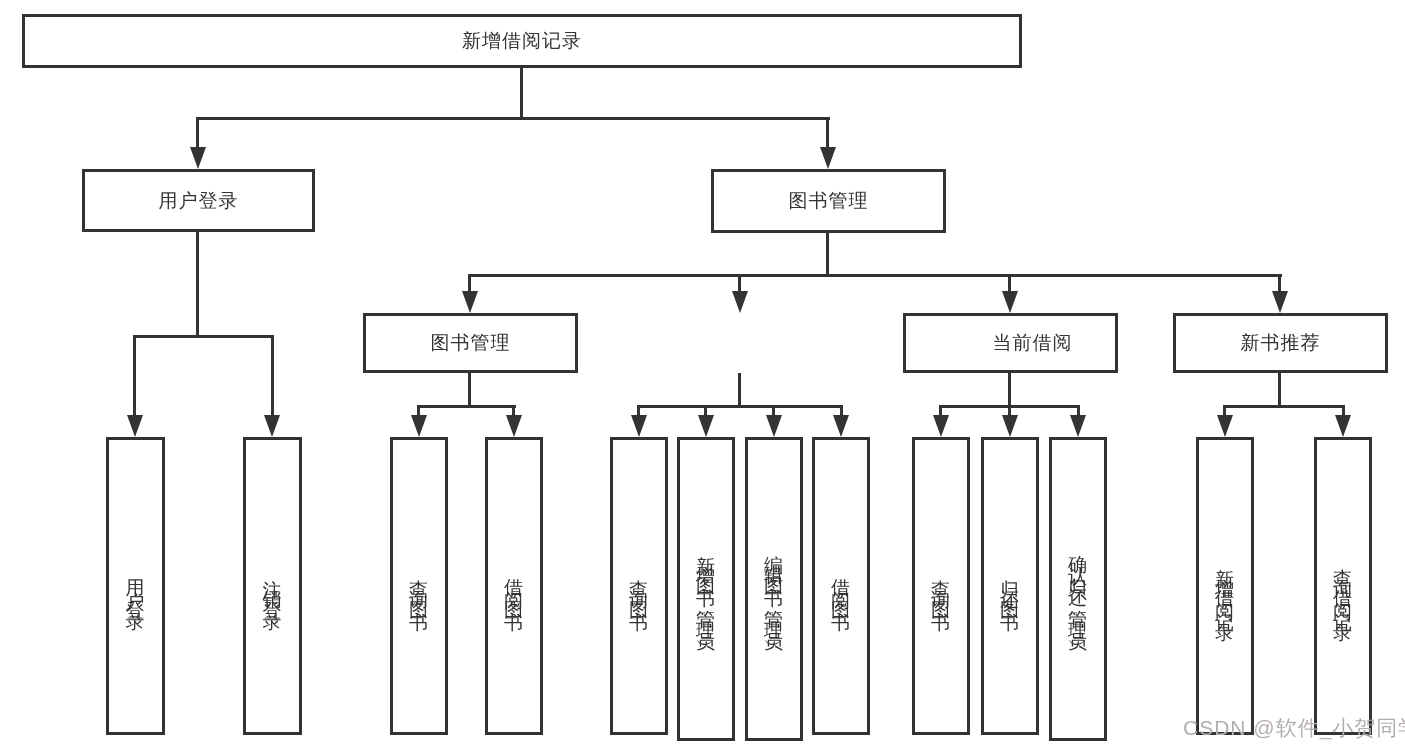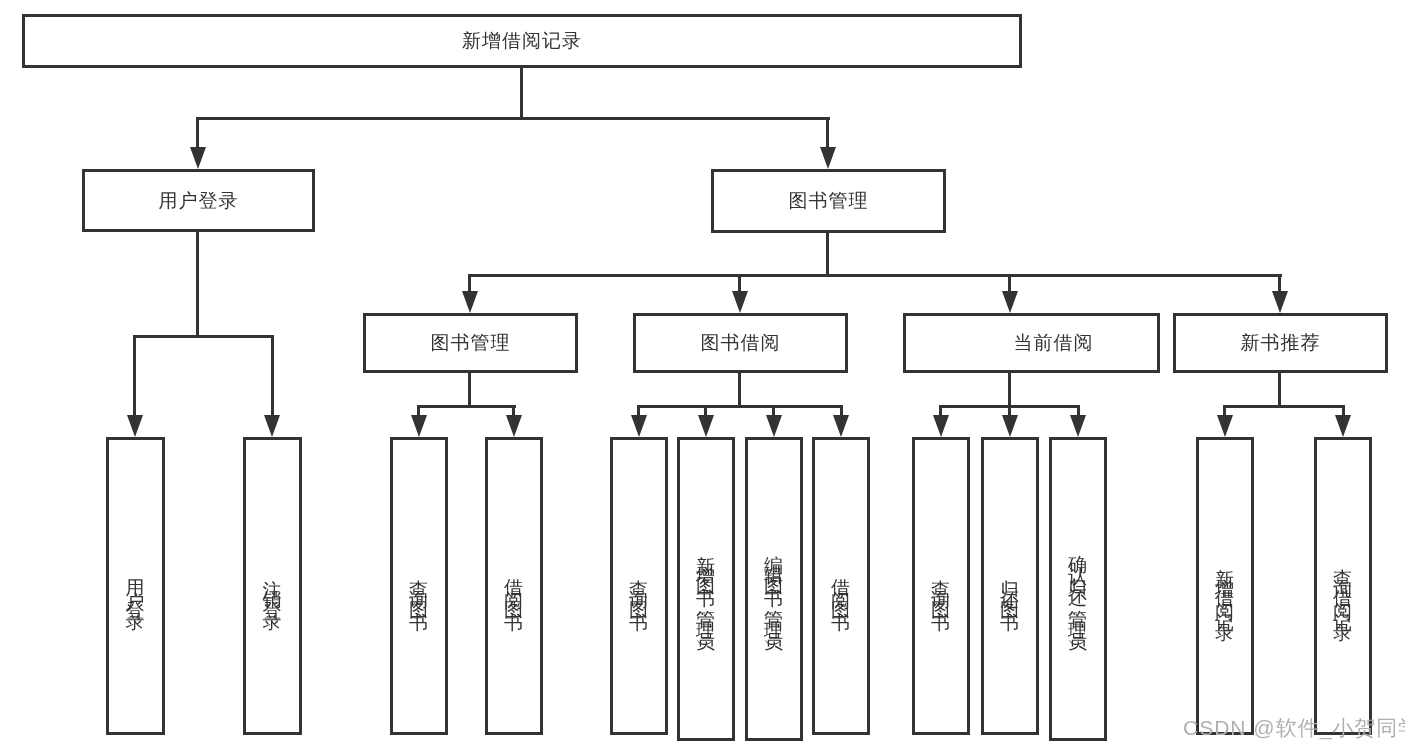--- a/index.html
+++ b/index.html
@@ -92,22 +92,21 @@
   <div class="vl" style="left:468px; top:274px; height:20px;"></div>
   <div class="ar" style="left:462px; top:291px;"></div>
   <div class="vl" style="left:738px; top:274px; height:20px;"></div>
   <div class="ar" style="left:732px; top:291px;"></div>
   <div class="vl" style="left:1008px; top:274px; height:20px;"></div>
   <div class="ar" style="left:1002px; top:291px;"></div>
   <div class="vl" style="left:1278px; top:274px; height:20px;"></div>
   <div class="ar" style="left:1272px; top:291px;"></div>
 
   <div class="node" style="left:363px; top:313px; width:215px; height:60px;">图书管理</div>
-  <div class="node" style="left:633px; top:313px; width:215px; height:60px;">图书借阅</div>
-  <div class="node" style="left:903px; top:313px; width:257px; height:60px;padding-left:44px;">当前借阅</div>
+  <div class="node" style="left:903px; top:313px; width:215px; height:60px;padding-left:44px;">当前借阅</div>
   <div class="node" style="left:1173px; top:313px; width:215px; height:60px;">新书推荐</div>
 
   <div class="vl" style="left:468px; top:373px; height:32px;"></div>
   <div class="hl" style="left:417px; top:405px; width:99px;"></div>
   <div class="vl" style="left:417px; top:405px; height:12px;"></div>
   <div class="ar" style="left:411px; top:415px;"></div>
   <div class="vl" style="left:512px; top:405px; height:12px;"></div>
   <div class="ar" style="left:506px; top:415px;"></div>
 
   <div class="vl" style="left:738px; top:373px; height:32px;"></div>

